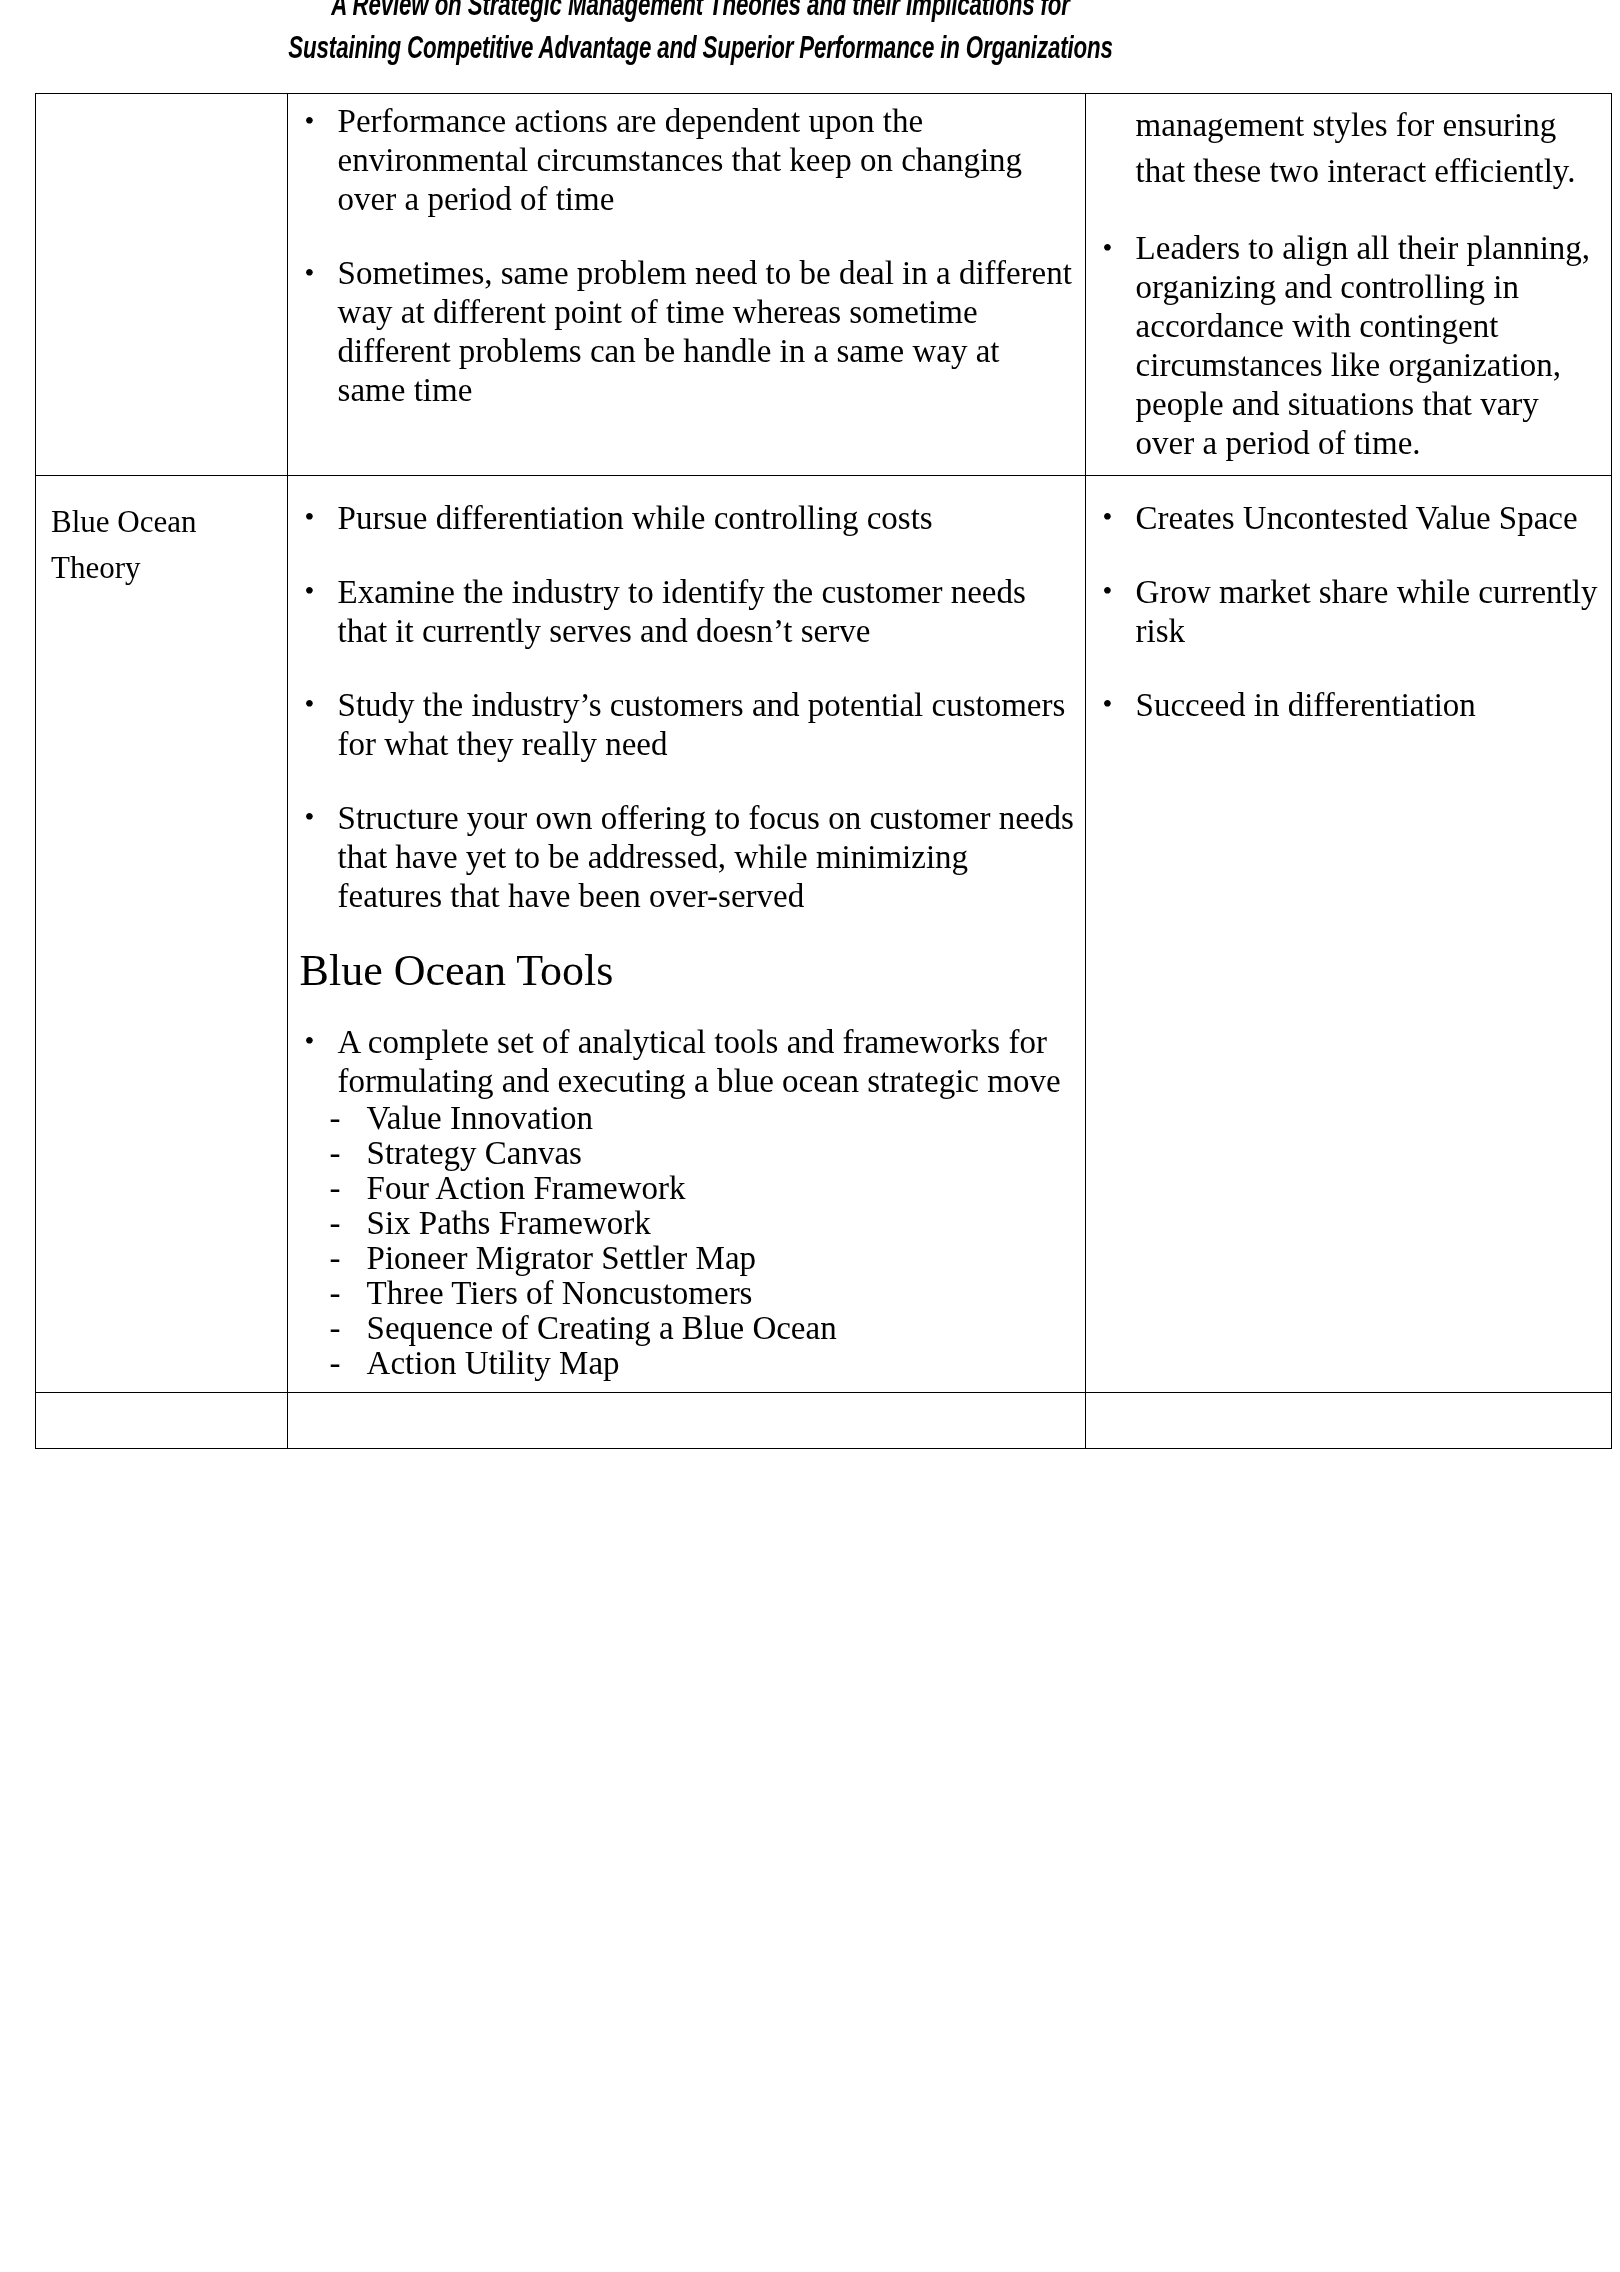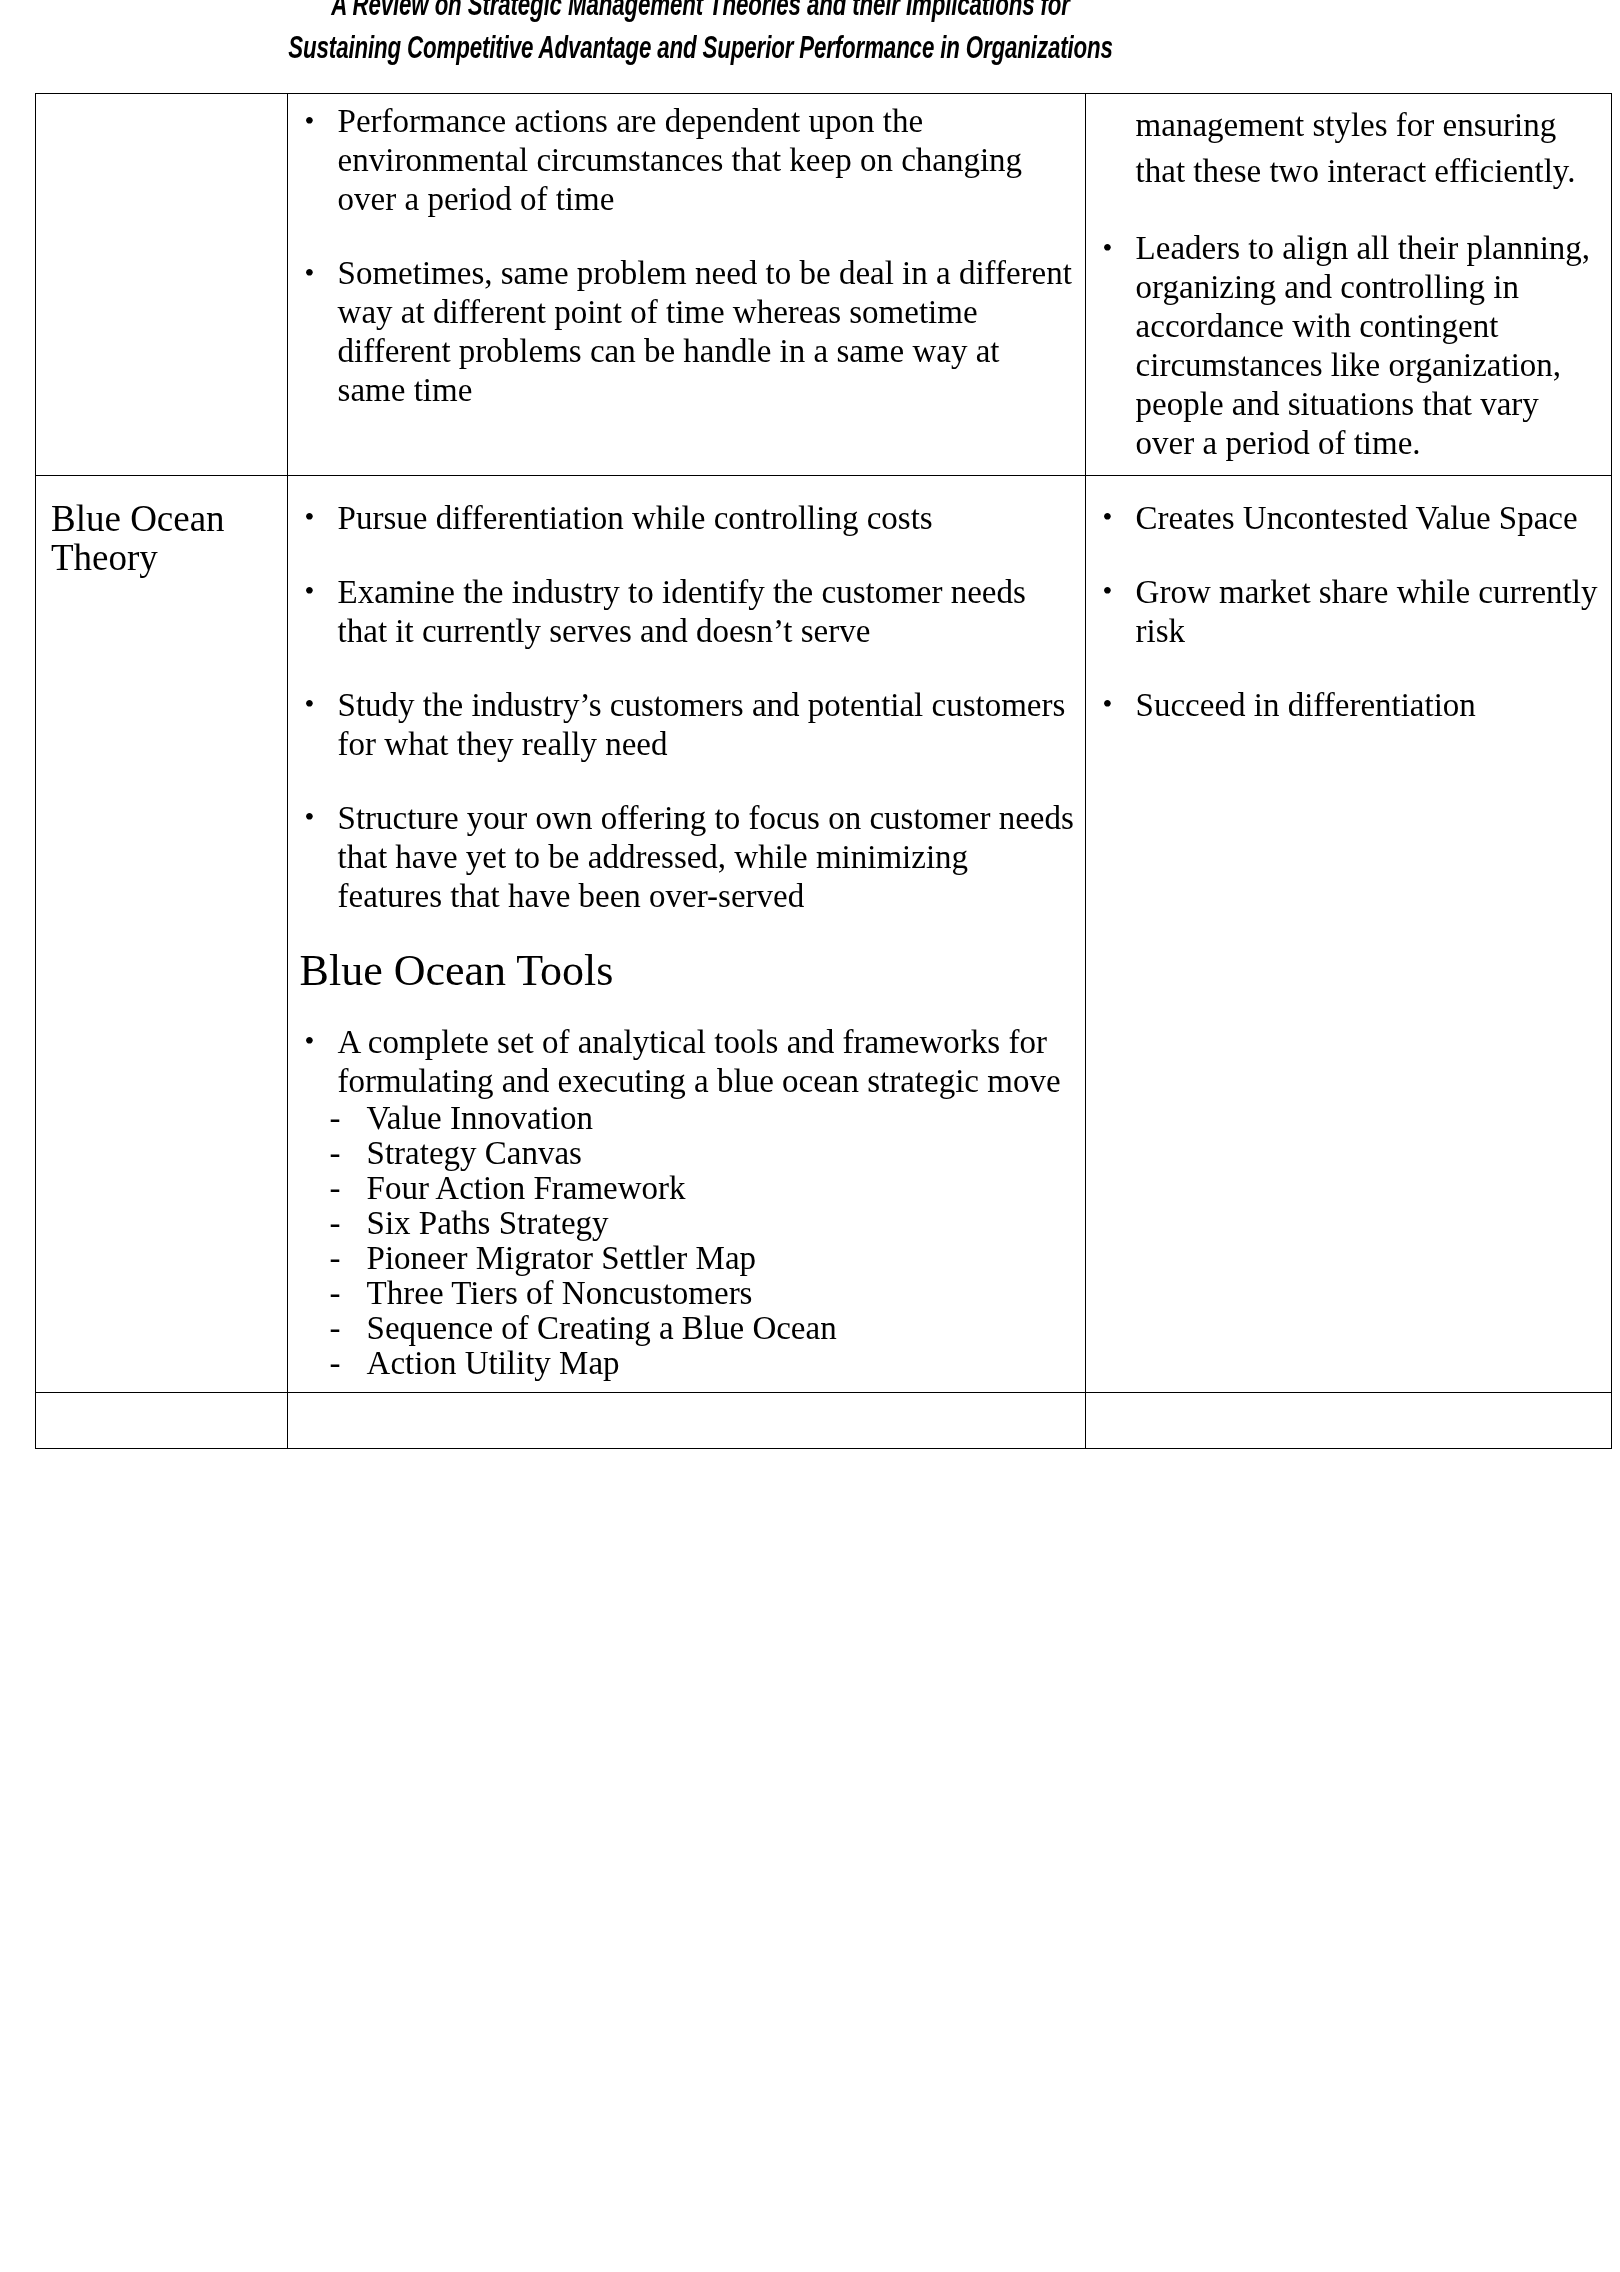--- a/index.html
+++ b/index.html
@@ -54,22 +54,22 @@
   .col-theory  { width: 252px; }
   .col-desc    { width: 798px; }
   .col-impact  { width: 526px; }
 
   .cell-pad-theory { padding: 18.3px 13.3px 8.3px 15px; }
   .cell-pad-desc   { padding: 8.3px 10px 11.6px 11.6px; }
   .cell-pad-impact { padding: 8.3px 8.3px 11.6px 11.6px; }
 
   
   .theory-name {
-    font-size: 37px;
-    line-height: 39px;
+    font-size: 31px;
+    line-height: 46px;
   }
 
   .cont-text {
     font-size: 33px;
     line-height: 46px;
     margin: 0 0 0 38px;
     padding: 0;
   }
 
   ul.bul {
@@ -221,21 +221,21 @@
             <li>
               <span class="dash-mark">-</span>
               <span>Strategy Canvas</span>
             </li>
             <li>
               <span class="dash-mark">-</span>
               <span>Four Action Framework</span>
             </li>
             <li>
               <span class="dash-mark">-</span>
-              <span>Six Paths Strategy</span>
+              <span>Six Paths Framework</span>
             </li>
             <li>
               <span class="dash-mark">-</span>
               <span>Pioneer Migrator Settler Map</span>
             </li>
             <li>
               <span class="dash-mark">-</span>
               <span>Three Tiers of Noncustomers</span>
             </li>
             <li>

